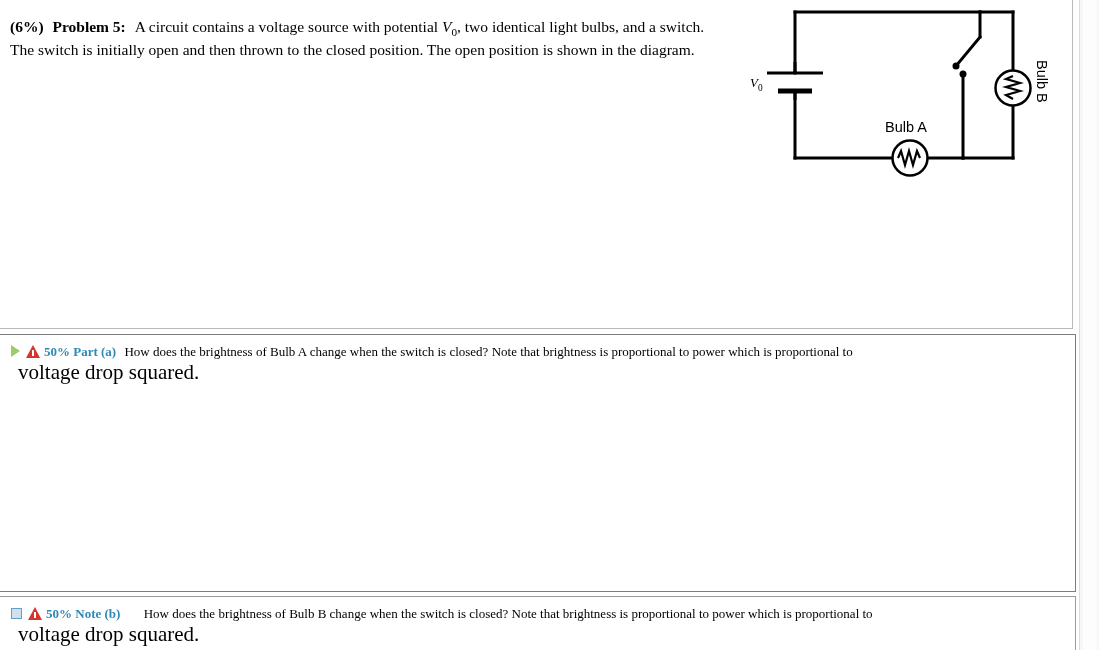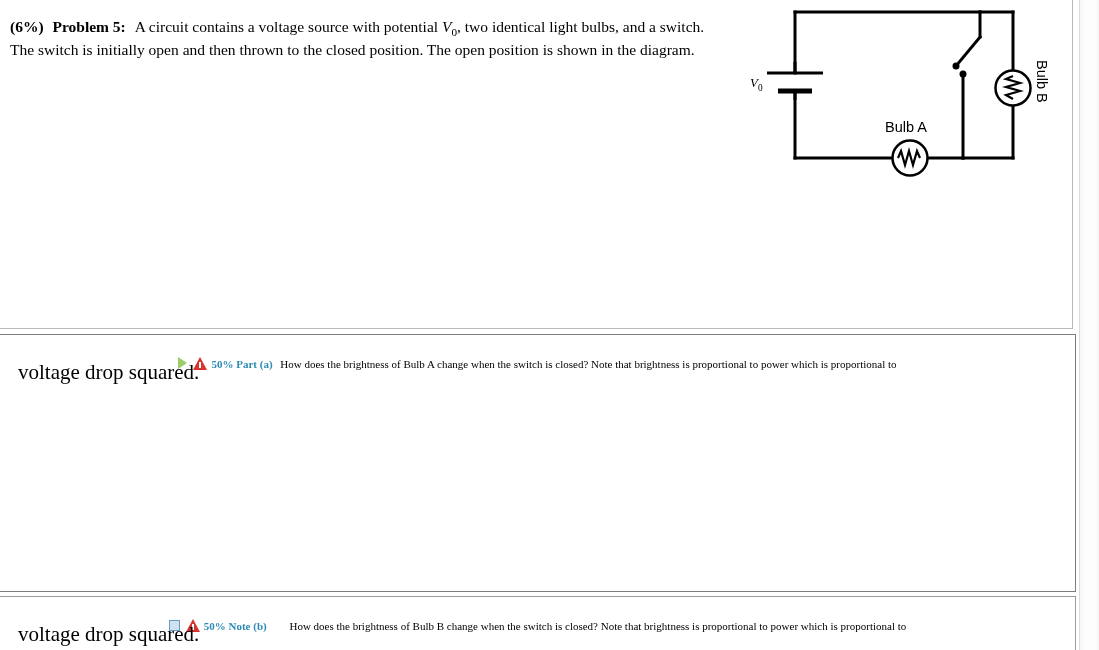--- a/index.html
+++ b/index.html
@@ -67,25 +67,24 @@
     width: 1076px;
     height: 258px;
     border: 1px solid #7d7d7d;
     border-left: none;
     box-sizing: border-box;
     background: #fff;
   }
   .part-head {
     position: absolute;
     left: 9px;
-    top: 22px;
+    top: 9px;
     width: 1055px;
-    font-size: 11px;
+    font-size: 13px;
     line-height: 1.30;
-    text-align: center;
   }
   .part-head-line2 {
     position: absolute;
     left: 18px;
     top: 25px;
     font-size: 21px;
   }
   .tri-toggle {
     display: inline-block;
     width: 0; height: 0;

